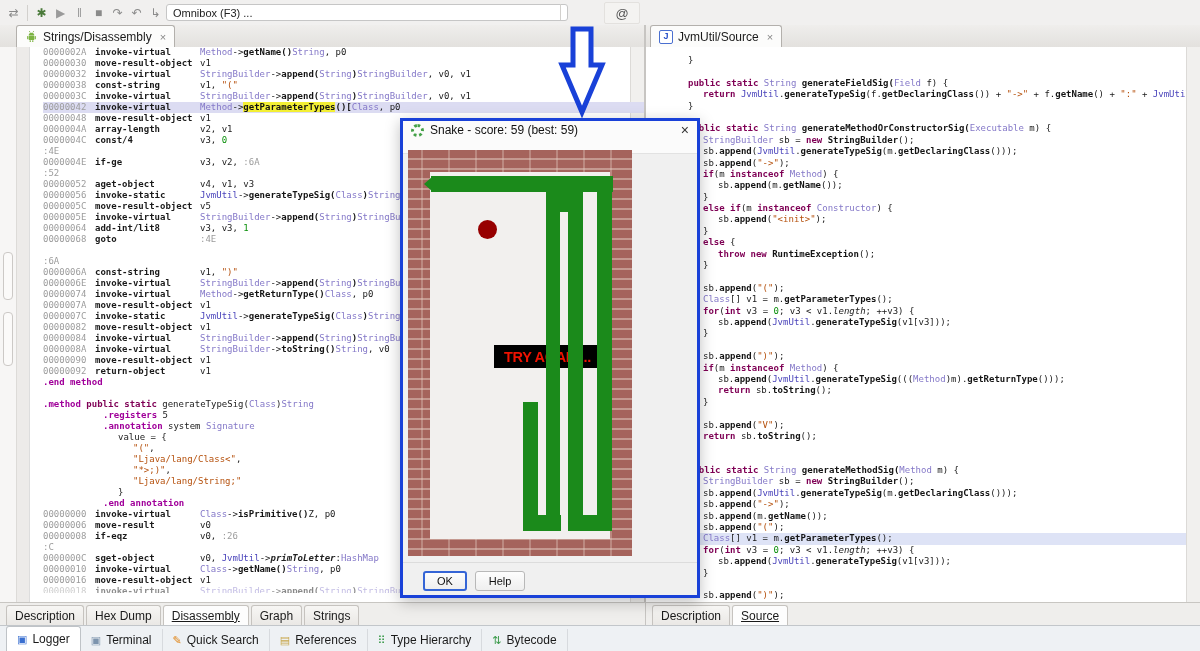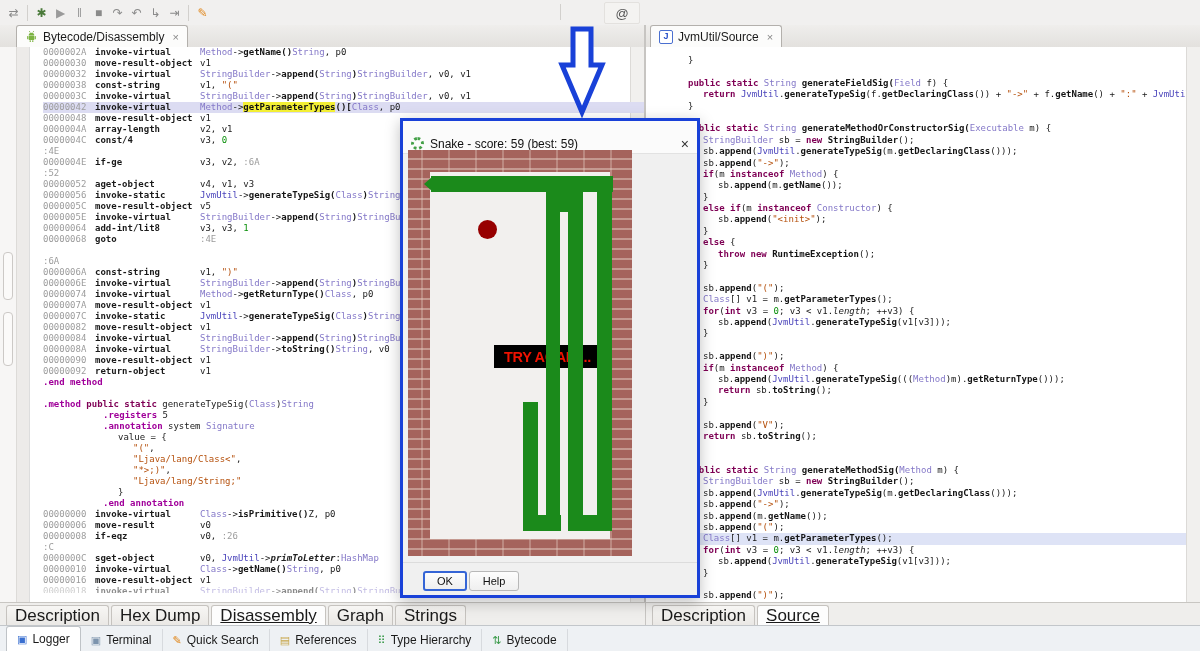--- a/index.html
+++ b/index.html
@@ -55,57 +55,57 @@
   .sg-ty{color:#8478c8;} .sg-tyb{color:#4a44bb;font-weight:normal;}
   .sg-m{color:#151515;font-weight:bold;} .sg-pl{color:#1a1a1a;}
   .sg-kw{color:#a0009a;font-weight:bold;} .sg-k{color:#7f0055;font-weight:bold;}
   .sg-st{color:#b5500c;} .sg-num{color:#0a8f0a;} .sg-lb{color:#9c9c9c;}
   .sg-hy{background:#f3ef35;color:#111;font-weight:bold;}
   .sg-it{font-style:italic;} .sg-mi{font-weight:bold;font-style:italic;color:#222;}
   
   .subtabs{position:absolute;top:602px;height:23px;background:#efeeec;border-top:1px solid #c8c6c2;
            display:flex;align-items:flex-end;padding-left:6px;box-sizing:border-box;}
   #left-subtabs{left:0;width:645px;} #right-subtabs{left:646px;width:554px;}
-  .subtab{height:19px;display:flex;align-items:center;padding:0 8px;font-size:17px;color:#1a1a1a;
+  .subtab{height:19px;display:flex;align-items:center;padding:0 8px;font-size:12px;color:#1a1a1a;
           background:linear-gradient(#f7f6f4,#eae8e5);border:1px solid #c6c3bf;border-bottom:none;
           border-radius:3px 3px 0 0;margin-right:2px;}
   .subtab.sel{background:#fdfdfd;text-decoration:underline;}
   
   #bottombar{position:absolute;left:0;top:625px;width:1200px;height:26px;background:#eef1f4;
              border-top:1px solid #c2c6ca;display:flex;align-items:flex-end;padding-left:6px;box-sizing:border-box;}
   .btab{height:22px;display:flex;align-items:center;gap:5px;padding:0 10px;font-size:12px;color:#1a1a1a;
         border-right:1px solid #d7dade;}
   .btab.sel{background:#fff;border:1px solid #bfc3c7;border-bottom:none;border-radius:3px 3px 0 0;height:24px;}
   .btab .bico{font-size:11px;line-height:1;}
   
   #dialog{position:absolute;left:400px;top:118px;width:300px;height:480px;box-sizing:border-box;
           border:3px solid #1941d8;background:#f0f0f0;box-shadow:0 4px 14px rgba(0,0,0,.25);}
   #dlg-title{position:absolute;left:0;top:0;width:100%;height:24px;background:#fbfbfb;
-             border-bottom:1px solid #e2e2e2;display:flex;align-items:flex-start;box-sizing:border-box;padding:16px 8px;gap:6px;}
+             border-bottom:1px solid #e2e2e2;display:flex;align-items:flex-end;box-sizing:border-box;padding:16px 8px;gap:6px;}
   .snake-ico{width:13px;height:13px;border:3px dotted #43a047;border-radius:50%;box-sizing:border-box;}
   #dlg-title .txt{font-size:12px;color:#111;flex:1;}
   #dlg-close{color:#333;font-size:14px;line-height:1;}
   #game-canvas{position:absolute;left:5px;top:29px;width:224px;height:406px;
                background-color:#a5635c;
                background-image:
                  repeating-linear-gradient(180deg, rgba(0,0,0,0) 0 8px, rgba(228,206,196,.5) 8px 10px),
                  repeating-linear-gradient(90deg, rgba(0,0,0,0) 0 13px, rgba(228,206,196,.35) 13px 15px, rgba(0,0,0,0) 15px 27px);}
   #game-field{position:absolute;left:22px;top:22px;width:180px;height:367px;background:#f2f0ee;}
   .snakeseg{position:absolute;}
   #snake-head{position:absolute;clip-path:polygon(0 50%,100% 0,100% 100%);}
   #apple{position:absolute;border-radius:50%;}
   #try-again{position:absolute;background:#000;color:#ee1200;font-weight:bold;font-size:14.5px;
              display:flex;align-items:center;justify-content:center;letter-spacing:-.3px;
              font-family:"Liberation Sans",sans-serif;}
   #dlg-btnbar{position:absolute;left:0;top:441px;width:100%;height:33px;border-top:1px solid #dcdcdc;
               box-sizing:border-box;}
   .dlg-btn{position:absolute;top:8px;height:20px;font-size:11px;font-family:"Liberation Sans",sans-serif;
            background:linear-gradient(#fdfdfd,#efefef);border:1px solid #b8b8b8;border-radius:3px;color:#111;}
   #btn-ok{left:20px;width:44px;border:2px solid #3565d6;}
-  #btn-help{left:66px;width:50px;}
+  #btn-help{left:72px;width:50px;}
   
   #big-arrow{position:absolute;left:552px;top:24px;}
 </style>
 </head>
 <body>
 
 <div class="app">
 
   <div id="toolbar">
     <span id="toolbar-icons" style="display:flex;align-items:center;padding-left:4px;">
@@ -116,36 +116,37 @@
         <span class="tb-ico" style="color: rgb(154, 154, 154);">‖</span>
         <span class="tb-ico" style="color: rgb(138, 138, 138);">■</span>
         <span class="tb-ico" style="color: rgb(138, 138, 138);">↷</span>
         <span class="tb-ico" style="color: rgb(138, 138, 138);">↶</span>
         <span class="tb-ico" style="color: rgb(138, 138, 138);">↳</span>
         <span class="tb-ico" style="color: rgb(138, 138, 138);">⇥</span>
         <span class="tb-sep"></span>
         <span class="tb-ico" style="color: rgb(224, 134, 26);">✎</span>
       </span>
   </div>
+  <input id="omnibox" placeholder="Omnibox (F3) ..." style="">
   <div id="tb-sep-omni"></div>
   <div id="at-icon">@</div>
 
   <div id="left-tabbar" class="tabbar">
     <div class="tab" style="left:16px;">
       <svg width="13" height="13" viewBox="0 0 14 14">
         <line x1="4.6" y1="1.2" x2="5.6" y2="2.6" stroke="#7cb342" stroke-width="1"></line>
         <line x1="9.4" y1="1.2" x2="8.4" y2="2.6" stroke="#7cb342" stroke-width="1"></line>
         <path d="M4 6a3 3 0 0 1 6 0z" fill="#7cb342"></path>
         <rect x="4" y="6.3" width="6" height="4.6" rx="1" fill="#7cb342"></rect>
         <rect x="2.3" y="6.5" width="1.3" height="3.4" rx=".6" fill="#7cb342"></rect>
         <rect x="10.4" y="6.5" width="1.3" height="3.4" rx=".6" fill="#7cb342"></rect>
         <rect x="5" y="11.1" width="1.3" height="1.8" fill="#7cb342"></rect>
         <rect x="7.7" y="11.1" width="1.3" height="1.8" fill="#7cb342"></rect>
       </svg>
-      <span>Bytecode/Disassembly</span>
+      <span>Strings/Disassembly</span>
       <span class="close">×</span>
     </div>
   </div>
   <div id="right-tabbar" class="tabbar">
     <div class="tab" style="left:4px;">
       <span class="jicon">J</span>
       <span>JvmUtil/Source</span>
       <span class="close">×</span>
     </div>
   </div>

